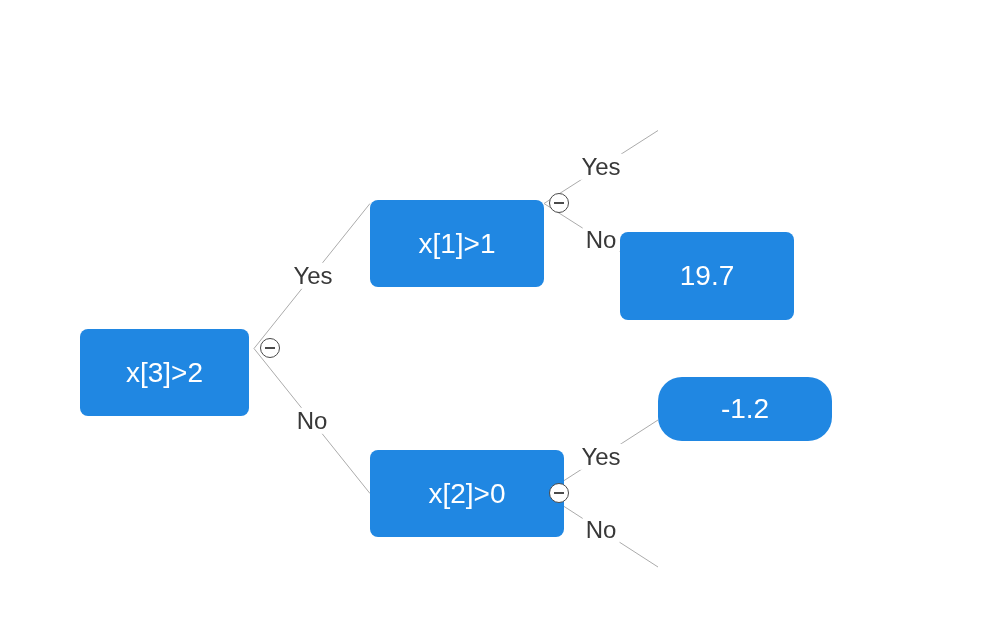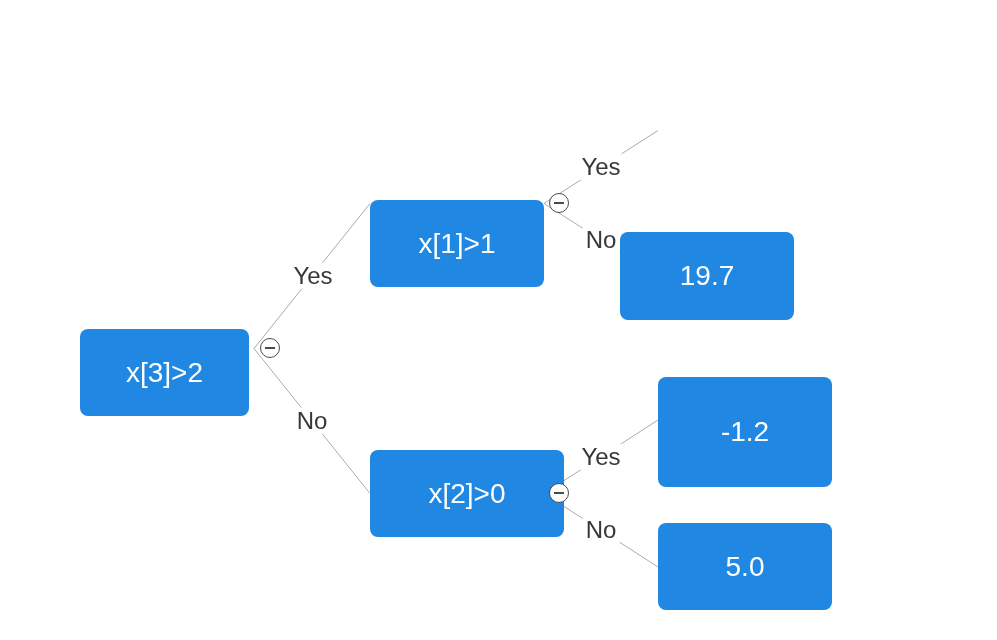--- a/index.html
+++ b/index.html
@@ -79,27 +79,24 @@
 
   <div class="node split" style="left:370px; top:450px; width:194px; height:87px;">
     <span>x[2]&gt;0</span>
   </div>
 
 
   <div class="node leaf" style="left:620px; top:232px; width:174px; height:88px;">
     <span>19.7</span>
   </div>
 
-  <div class="node leaf" style="left:658px; top:377px; width:174px; height:110px;">
+  <div class="node leaf" style="left:658px; top:377px; width:174px; height:64px;border-radius:24px;">
     <span>-1.2</span>
   </div>
 
-  <div class="node leaf" style="left:658px; top:523px; width:174px; height:87px;">
-    <span>5.0</span>
-  </div>
 
   <span class="edge-label" style="left:313px; top:276px;">Yes</span>
   <span class="edge-label" style="left:312px; top:421px;">No</span>
   <span class="edge-label" style="left:601px; top:167px;">Yes</span>
   <span class="edge-label" style="left:601px; top:240px;">No</span>
   <span class="edge-label" style="left:601px; top:457px;">Yes</span>
   <span class="edge-label" style="left:601px; top:530px;">No</span>
 
   <div class="collapse-btn" style="left:260px; top:338px;">
     <span class="minus-bar"></span>

